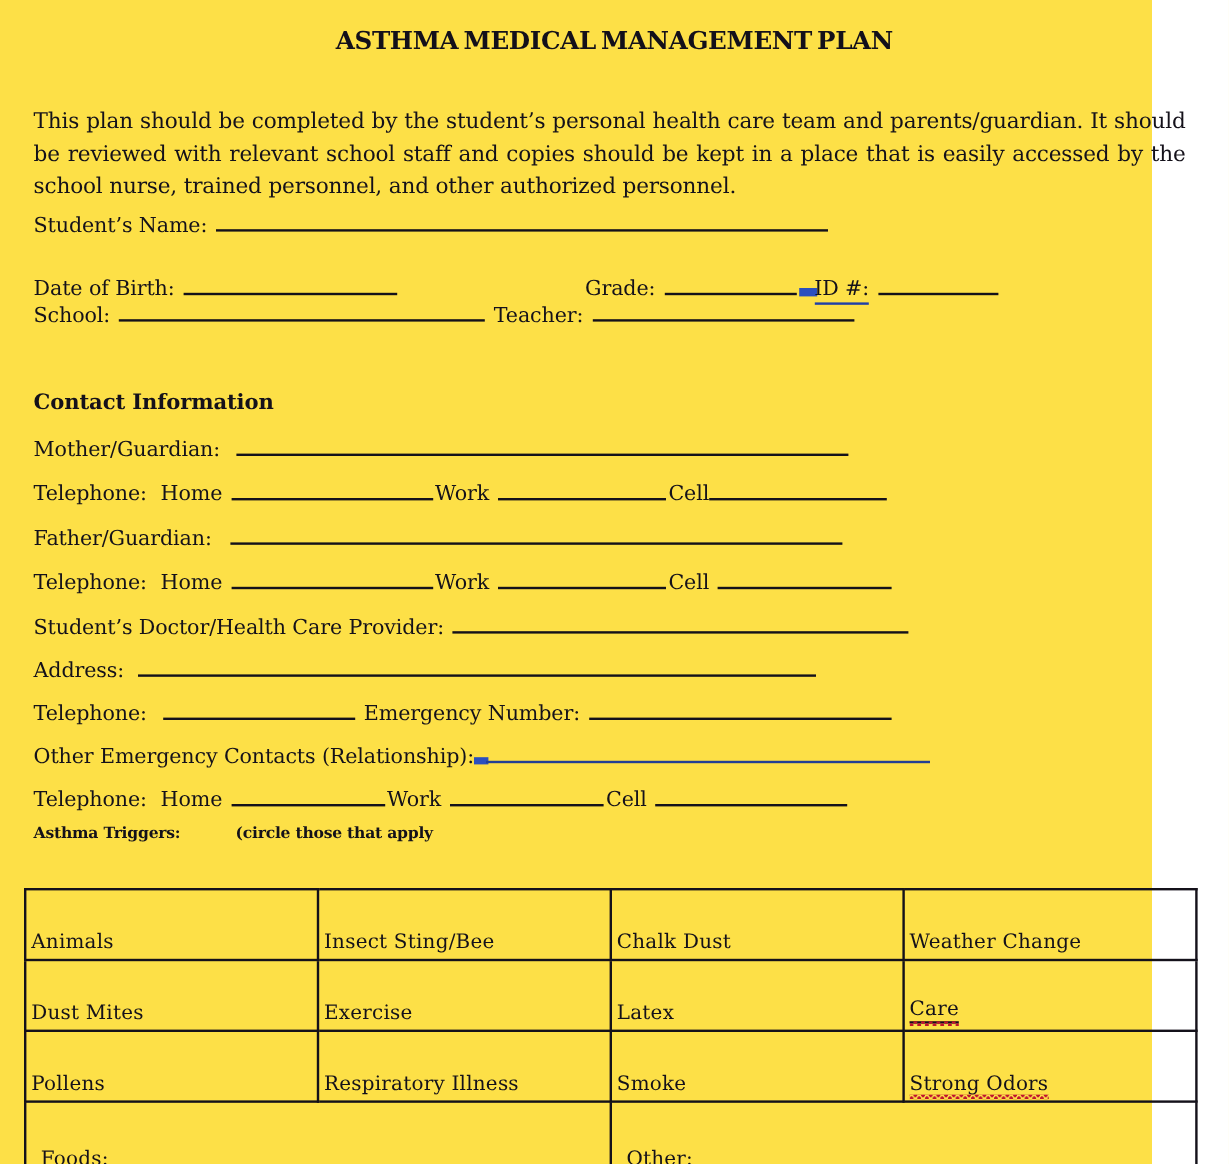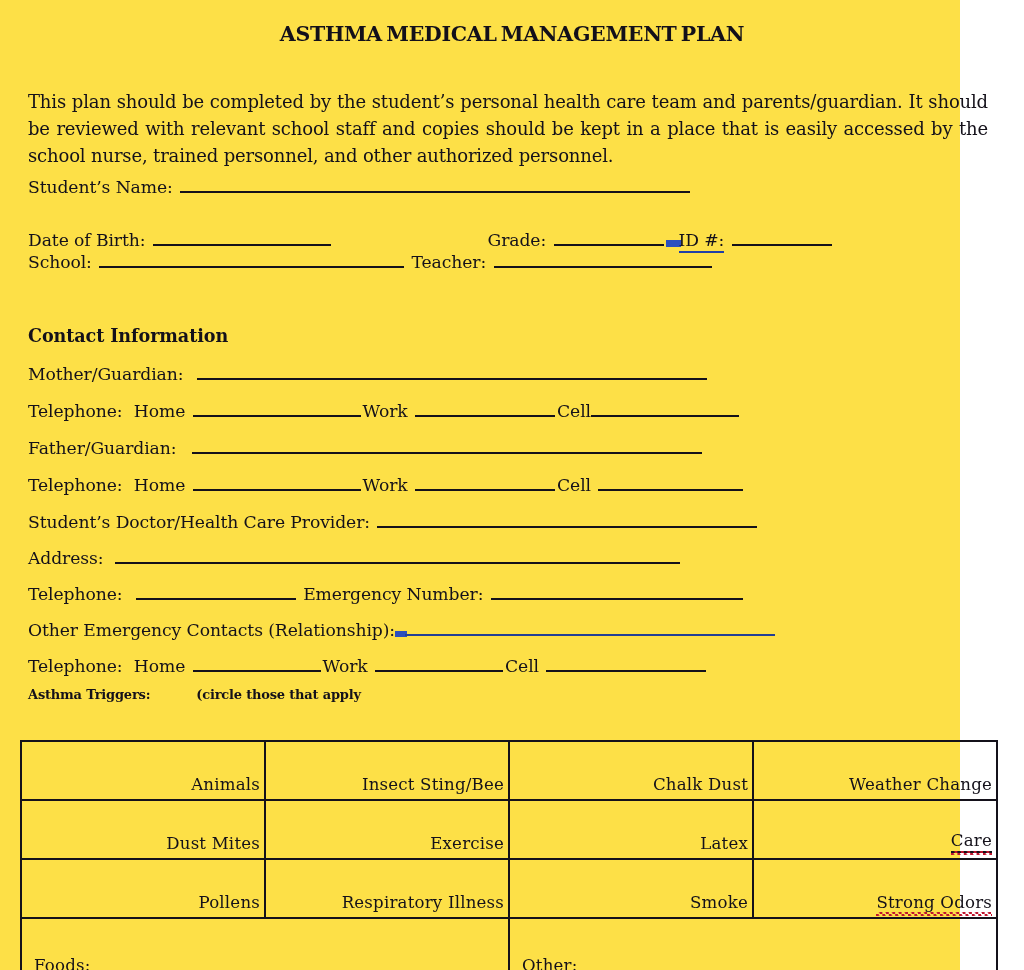--- a/index.html
+++ b/index.html
@@ -138,21 +138,21 @@
     top: 740px;
     width: 978px;
     border-collapse: collapse;
     table-layout: fixed;
     font-family: "DejaVu Serif", serif;
   }
   .trig-table td {
     border: 2.4px solid #14111a;
     height: 52px;
     vertical-align: bottom;
-    text-align: right;
+    text-align: left;
     font-size: 16.6px;
     letter-spacing: 0.2px;
     padding: 0 4px 5px 4px;
     color: #14111a;
   }
   .trig-table td.free {
     text-align: left;
     padding-left: 12px;
     padding-bottom: 7px;
     height: 56px;

